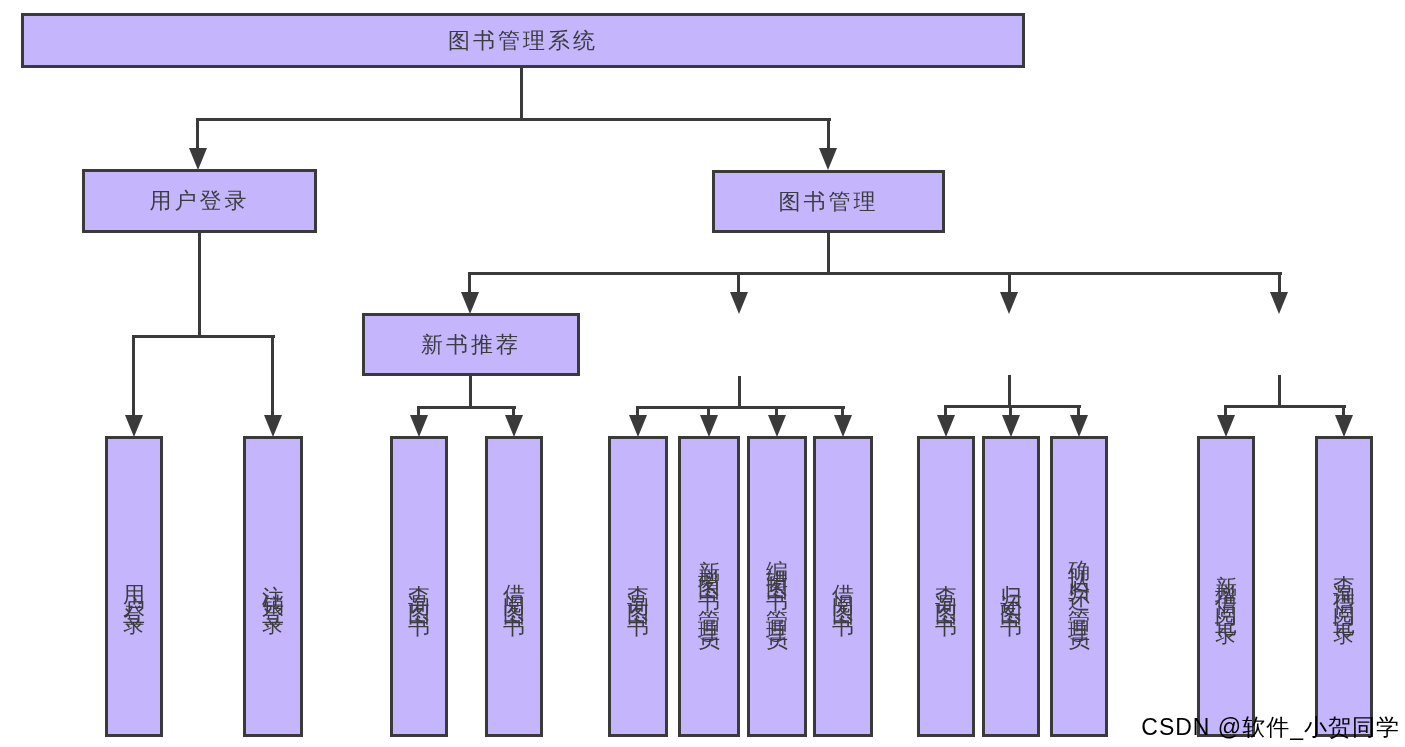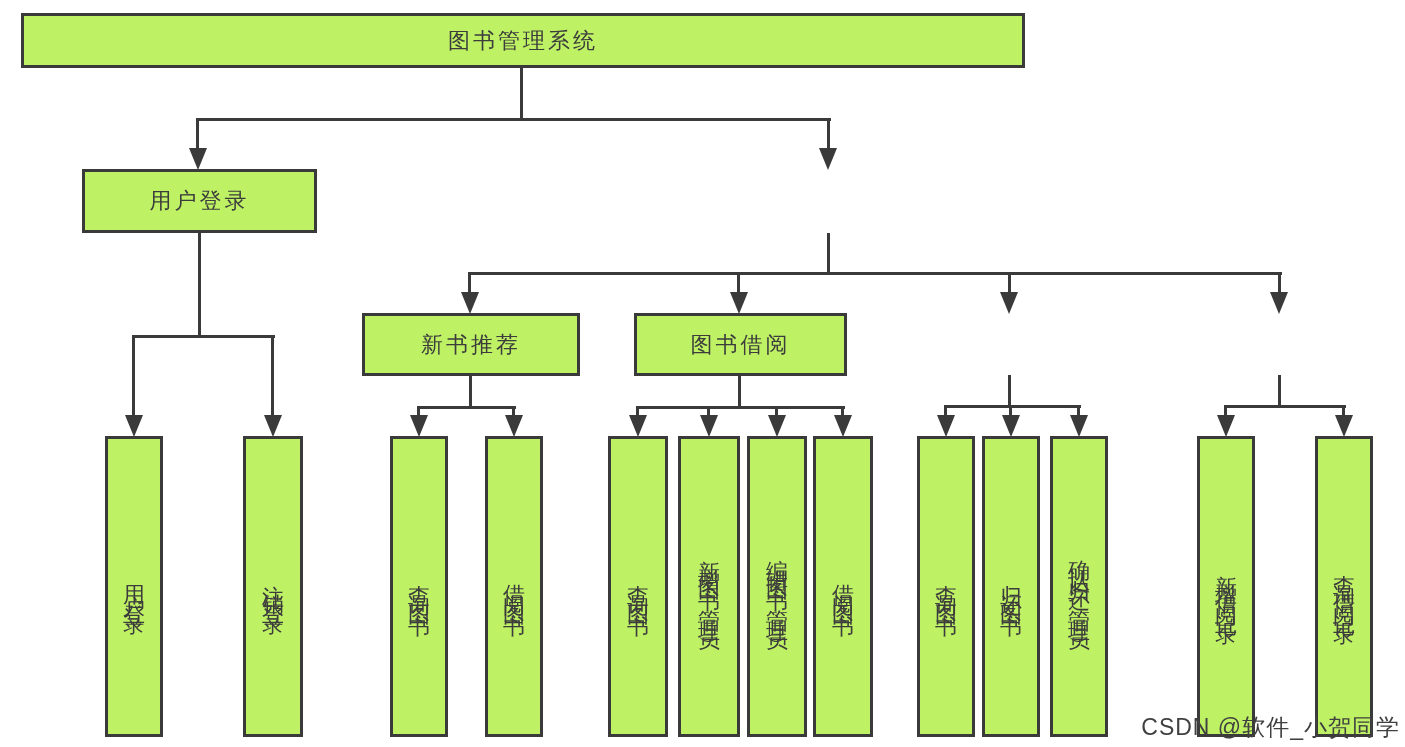--- a/index.html
+++ b/index.html
@@ -7,21 +7,21 @@
     position: relative;
     width: 1405px;
     height: 747px;
     background: #ffffff;
     font-family: "Liberation Sans", sans-serif;
     overflow: hidden;
   }
   .box {
     position: absolute;
     box-sizing: border-box;
-    background: #bef264;
+    background: #c4b5fd;
     border: 3px solid #3a3a3a;
     display: flex;
     align-items: center;
     justify-content: center;
     color: #3c3c3c;
   }
   .hlabel {
     font-size: 22px;
     letter-spacing: 3px;
     white-space: nowrap;
@@ -41,21 +41,21 @@
   .arrow {
     position: absolute;
     width: 0;
     height: 0;
     border-left: 9px solid transparent;
     border-right: 9px solid transparent;
     border-top: 22px solid #3a3a3a;
   }
   .watermark {
     position: absolute;
-    color: #404040;
+    color: #000000;
     font-size: 23px;
     letter-spacing: 1px;
     white-space: nowrap;
     z-index: 5;
   }
 </style>
 </head>
 <body>
 
 <div class="canvas">
@@ -67,20 +67,23 @@
   <div class="line" style="left:520px;top:68px;width:3px;height:52px;"></div>
   <div class="line" style="left:197px;top:118px;width:634px;height:3px;"></div>
   <div class="line" style="left:196px;top:118px;width:3px;height:33px;"></div>
   <div class="arrow" style="left:189px;top:148px;"></div>
   <div class="line" style="left:827px;top:118px;width:3px;height:33px;"></div>
   <div class="arrow" style="left:819px;top:148px;"></div>
 
   <div class="box" style="left:82px;top:169px;width:235px;height:64px;">
     <span class="hlabel">用户登录</span>
   </div>
+  <div class="box" style="left:712px;top:170px;width:233px;height:63px;">
+    <span class="hlabel">图书管理</span>
+  </div>
 
   <div class="line" style="left:198px;top:233px;width:3px;height:105px;"></div>
   <div class="line" style="left:133px;top:335px;width:142px;height:3px;"></div>
   <div class="line" style="left:132px;top:335px;width:3px;height:82px;"></div>
   <div class="arrow" style="left:125px;top:415px;"></div>
   <div class="line" style="left:271px;top:335px;width:3px;height:82px;"></div>
   <div class="arrow" style="left:264px;top:415px;"></div>
 
   <div class="line" style="left:827px;top:233px;width:3px;height:42px;"></div>
   <div class="line" style="left:469px;top:272px;width:813px;height:3px;"></div>
@@ -88,23 +91,20 @@
   <div class="arrow" style="left:461px;top:292px;"></div>
   <div class="line" style="left:737px;top:272px;width:3px;height:21px;"></div>
   <div class="arrow" style="left:730px;top:292px;"></div>
   <div class="line" style="left:1008px;top:272px;width:3px;height:21px;"></div>
   <div class="arrow" style="left:1000px;top:292px;"></div>
   <div class="line" style="left:1278px;top:272px;width:3px;height:21px;"></div>
   <div class="arrow" style="left:1270px;top:292px;"></div>
 
   <div class="box" style="left:362px;top:313px;width:218px;height:63px;">
     <span class="hlabel">新书推荐</span>
-  </div>
-  <div class="box" style="left:634px;top:313px;width:213px;height:63px;">
-    <span class="hlabel">图书借阅</span>
   </div>
 
   <div class="line" style="left:469px;top:376px;width:3px;height:33px;"></div>
   <div class="line" style="left:418px;top:406px;width:98px;height:3px;"></div>
   <div class="line" style="left:417px;top:406px;width:3px;height:10px;"></div>
   <div class="arrow" style="left:410px;top:415px;"></div>
   <div class="line" style="left:512px;top:406px;width:3px;height:10px;"></div>
   <div class="arrow" style="left:505px;top:415px;"></div>
 
   <div class="line" style="left:738px;top:376px;width:3px;height:33px;"></div>

